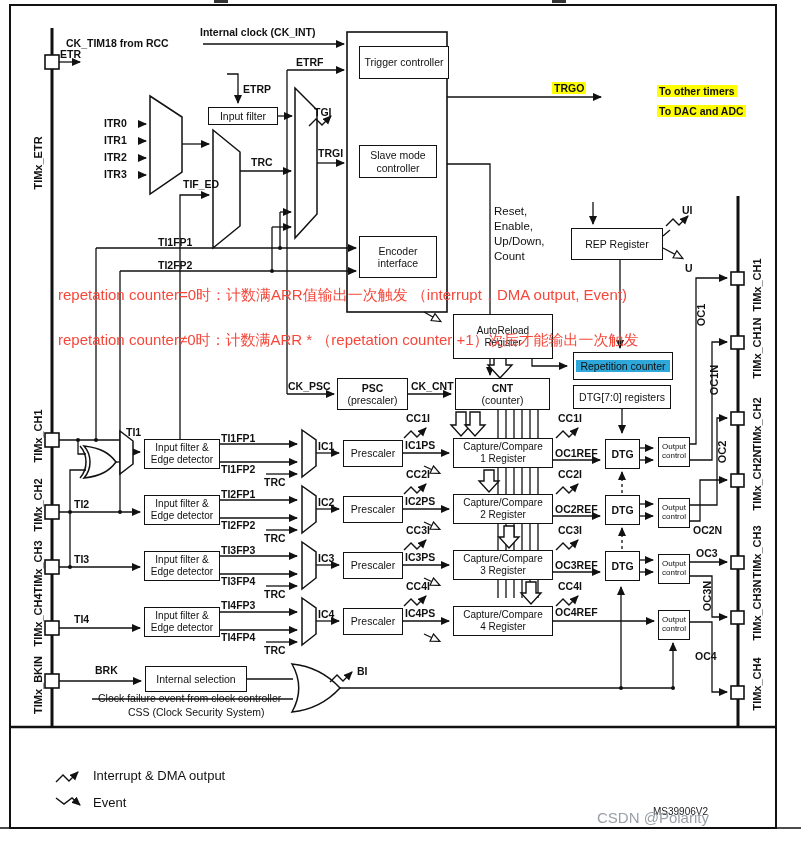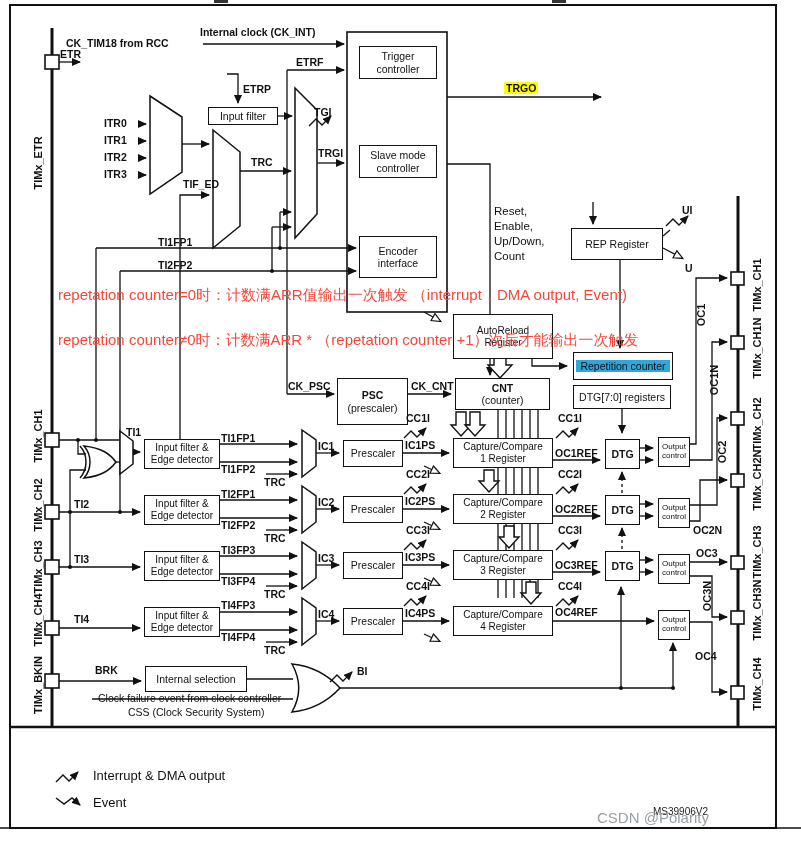--- a/index.html
+++ b/index.html
@@ -7,21 +7,21 @@
          font-family:"Liberation Sans",sans-serif;color:#111;}
   #wires{position:absolute;left:0;top:0;z-index:1;}
   .box{position:absolute;z-index:2;background:#fff;border:1.6px solid #111;
        display:flex;flex-direction:column;align-items:center;justify-content:center;
        text-align:center;font:400 10.5px "Liberation Sans",sans-serif;line-height:1.18;box-sizing:border-box;}
   .bold{font-weight:700;}
   .sl{position:absolute;z-index:3;font:700 10.5px "Liberation Sans",sans-serif;white-space:nowrap;}
   .plain{font-weight:400;}
   .vlabel{position:absolute;z-index:3;font:700 11px "Liberation Sans",sans-serif;white-space:nowrap;
           transform:translate(-50%,-50%) rotate(-90deg);}
-  .hl{background:#ffff00;padding:0 2px;font:700 10.5px "Liberation Sans",sans-serif;}
+  .hl{background:#ffff00;padding:0 2px;font:700 10.5px "Liberation Sans",sans-serif;margin-left:48px;}
   .red{position:absolute;z-index:4;color:#f5483b;white-space:nowrap;font:400 15px "Liberation Sans",sans-serif;}
   .cyan{background:#2ea7db;padding:0 4px;}
   .small2{font-size:8px;line-height:1.1;}
   .wm{position:absolute;z-index:5;color:#9aa0a6;font:400 15px "Liberation Sans",sans-serif;}
   .figid{position:absolute;z-index:4;font:400 10px "Liberation Sans",sans-serif;color:#222;}
 </style>
 </head>
 <body>
 
 <div id="stage">
@@ -230,21 +230,21 @@
     <rect x="731" y="474" width="13" height="13"></rect>
     <rect x="731" y="556" width="13" height="13"></rect>
     <rect x="731" y="611" width="13" height="13"></rect>
     <rect x="731" y="686" width="13" height="13"></rect>
   </g>
 </svg>
 
 <div class="box" style="left:208px;top:107px;width:70px;height:18px">
   <span>Input filter</span>
 </div>
-<div class="box" style="left:359px;top:46px;width:78px;height:33px">
+<div class="box" style="left:359px;top:46px;width:90px;height:33px">
   <span>Trigger controller</span>
 </div>
 <div class="box" style="left:359px;top:145px;width:78px;height:33px">
   <span>Slave mode controller</span>
 </div>
 <div class="box" style="left:359px;top:236px;width:78px;height:42px">
   <span>Encoder interface</span>
 </div>
 <div class="box" style="left:571px;top:228px;width:92px;height:32px">
   <span>REP Register</span>
@@ -252,21 +252,21 @@
 <div class="box" style="left:453px;top:314px;width:100px;height:45px;font-size:10px">
   <span>AutoReload</span>
   <span>Register</span>
 </div>
 <div class="box" style="left:573px;top:352px;width:100px;height:28px">
   <span class="cyan">Repetition counter</span>
 </div>
 <div class="box" style="left:573px;top:385px;width:98px;height:24px">
   <span>DTG[7:0] registers</span>
 </div>
-<div class="box" style="left:337px;top:378px;width:71px;height:47px">
+<div class="box" style="left:337px;top:378px;width:71px;height:32px">
   <span class="bold">PSC</span>
   <span>(prescaler)</span>
 </div>
 <div class="box" style="left:455px;top:378px;width:95px;height:32px">
   <span class="bold">CNT</span>
   <span>(counter)</span>
 </div>
 
 <div class="box" style="left:144px;top:439px;width:76px;height:30px;font-size:10px">
   <span>Input filter &amp;</span>
@@ -355,20 +355,24 @@
 <span class="sl" style="left:104px;top:134px">ITR1</span>
 <span class="sl" style="left:104px;top:151px">ITR2</span>
 <span class="sl" style="left:104px;top:168px">ITR3</span>
 <span class="sl" style="left:251px;top:156px">TRC</span>
 <span class="sl" style="left:183px;top:178px">TIF_ED</span>
 <span class="sl" style="left:314px;top:106px">TGI</span>
 <span class="sl" style="left:318px;top:147px">TRGI</span>
 <span class="sl" style="left:158px;top:236px">TI1FP1</span>
 <span class="sl" style="left:158px;top:259px">TI2FP2</span>
 <span class="hl" style="position:absolute;z-index:3;left:504px;top:82px">TRGO</span>
+<div style="position:absolute;z-index:3;left:609px;top:80px;line-height:1.25">
+  <span class="hl">To other timers</span><br>
+  <span class="hl">To DAC and ADC</span>
+</div>
 <div class="sl plain" style="left:494px;top:204px;line-height:15px;font-size:11.5px">
   <span>Reset,</span><br>
   <span>Enable,</span><br>
   <span>Up/Down,</span><br>
   <span>Count</span>
 </div>
 <span class="sl" style="left:682px;top:204px">UI</span>
 <span class="sl" style="left:685px;top:262px">U</span>
 <span class="sl" style="left:288px;top:380px">CK_PSC</span>
 <span class="sl" style="left:411px;top:380px">CK_CNT</span>

